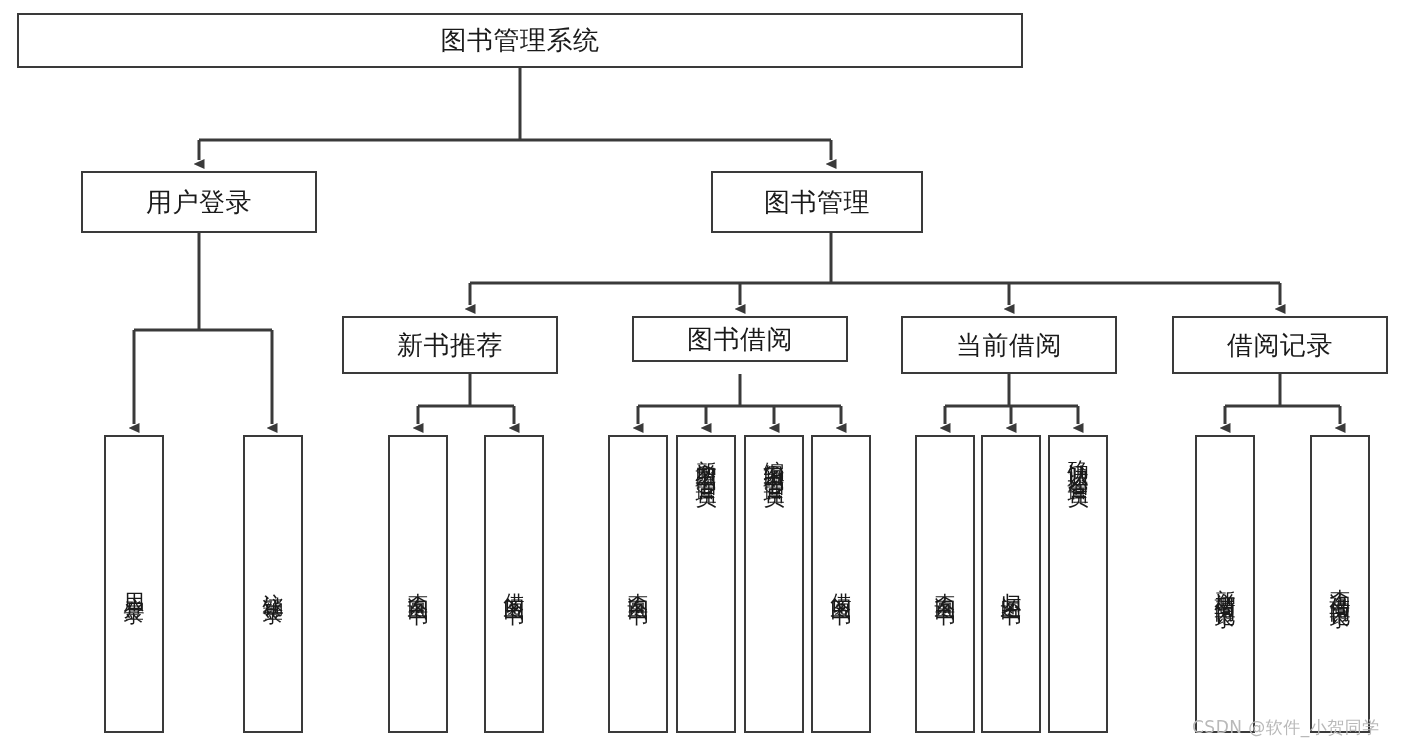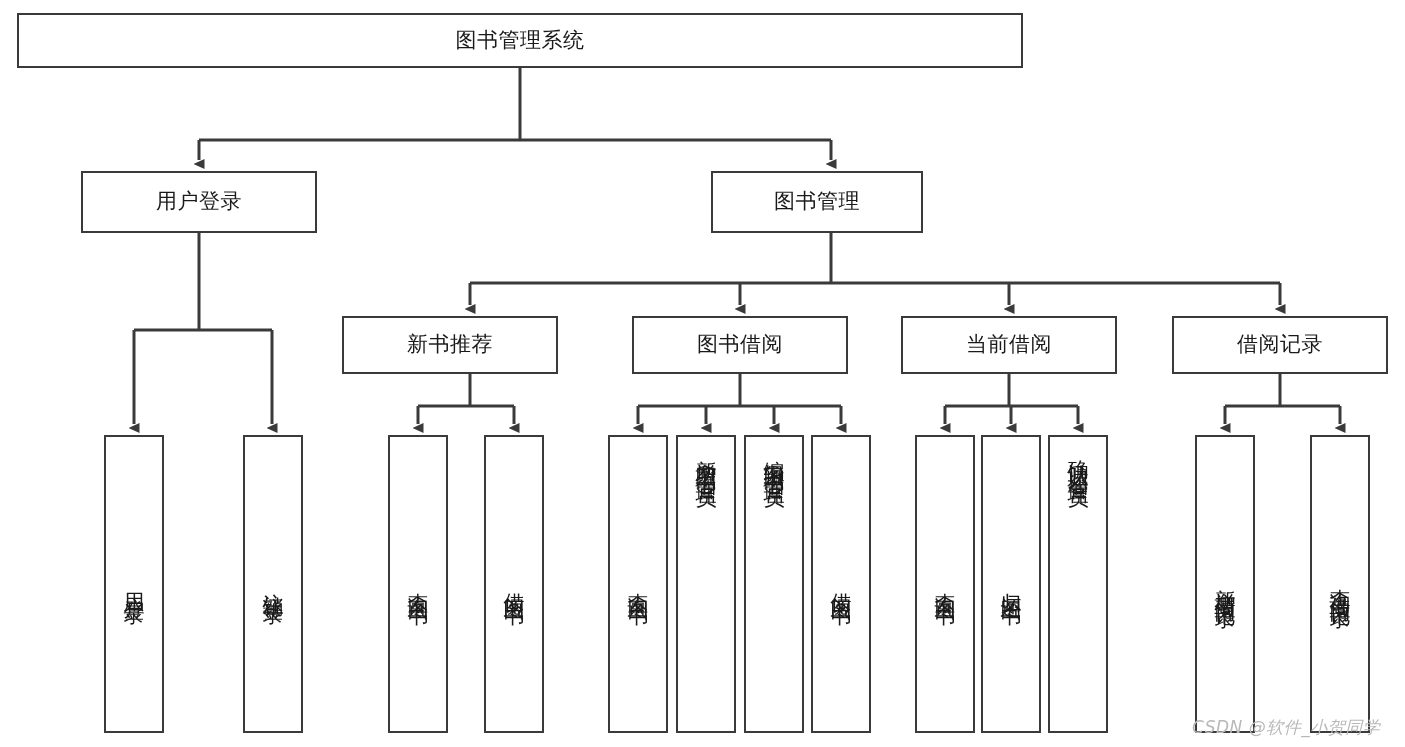--- a/index.html
+++ b/index.html
@@ -31,21 +31,21 @@
     background: #ffffff;
     border: 2px solid #3a3a3a;
     display: flex;
     align-items: center;
     justify-content: center;
     color: #1a1a1a;
   }
   .node.root,
   .node.lvl2,
   .node.lvl3 {
-    font-size: 21px;
+    font-size: 26px;
     letter-spacing: 0.5px;
     line-height: 1.1;
     align-items: center;
   }
   .node.leaf {
     font-size: 21px;
     letter-spacing: 1px;
     line-height: 1.15;
     padding: 6px 2px;
     align-items: flex-start;
@@ -59,21 +59,20 @@
   }
   .node.leaf.centerv {
     align-items: center;
   }
   .watermark {
     position: absolute;
     font-size: 17px;
     color: #b9b9b9;
     letter-spacing: 0.5px;
     white-space: nowrap;
-    font-style: italic;
   }
 </style>
 </head>
 <body>
 
 <div id="canvas">
 
   <svg id="wires" viewBox="0 0 1405 747" xmlns="http://www.w3.org/2000/svg">
     <defs>
       <marker id="arrow" markerWidth="10" markerHeight="11" refX="1" refY="5.5" orient="auto" markerUnits="userSpaceOnUse">
@@ -131,21 +130,21 @@
   <div class="node lvl2" style="left: 81px; top: 171px; width: 236px; height: 62px;">
     <span>用户登录</span>
   </div>
   <div class="node lvl2" style="left: 711px; top: 171px; width: 212px; height: 62px;">
     <span>图书管理</span>
   </div>
 
   <div class="node lvl3" style="left: 342px; top: 316px; width: 216px; height: 58px;">
     <span>新书推荐</span>
   </div>
-  <div class="node lvl3" style="left: 632px; top: 316px; width: 216px; height: 58px;">
+  <div class="node lvl3" style="left: 632px; top: 316px; width: 216px; height: 46px;">
     <span>图书借阅</span>
   </div>
   <div class="node lvl3" style="left: 1172px; top: 316px; width: 216px; height: 58px;">
     <span>借阅记录</span>
   </div>
   <div class="node lvl3" style="left: 901px; top: 316px; width: 216px; height: 58px;">
     <span>当前借阅</span>
   </div>
 
   <div class="node leaf centerv" style="left: 104px; top: 435px; width: 60px; height: 298px;">

